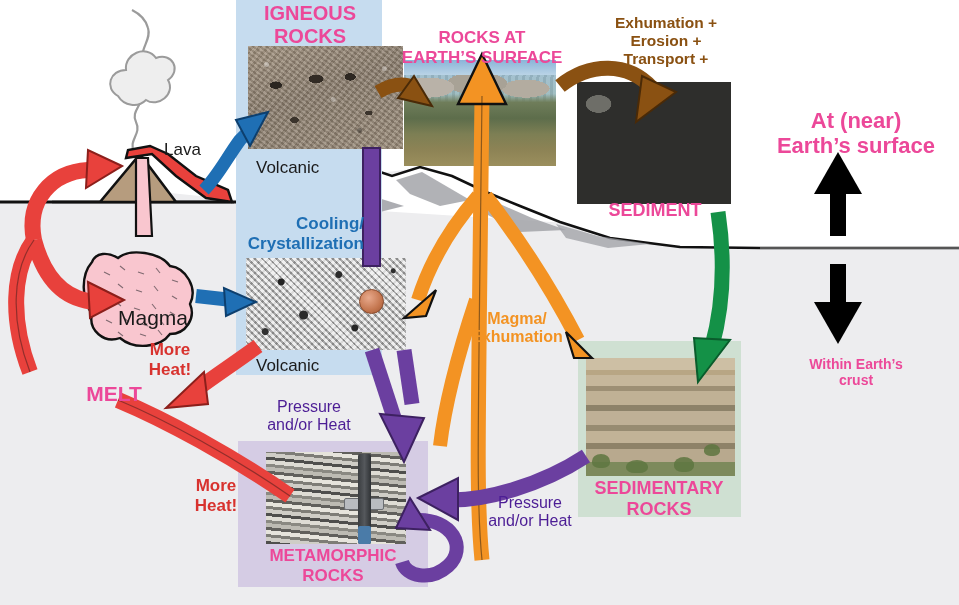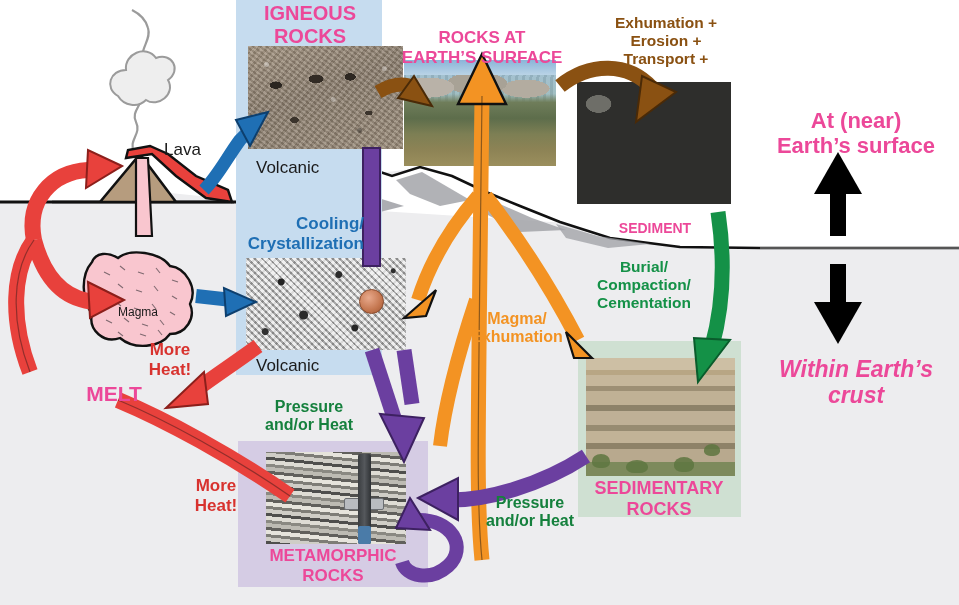--- a/index.html
+++ b/index.html
@@ -94,21 +94,21 @@
   
   svg.layer{position:absolute;left:0;top:0;width:959px;height:605px;overflow:visible;}
 
   
   .t{position:absolute;line-height:1.15;}
   .hdr{font-weight:bold;color:#ec4899;text-align:center;}
   .blue{color:#1f6fb4;font-weight:bold;}
   .brown{color:#8a5112;font-weight:bold;}
   .green{color:#149147;font-weight:bold;}
   .orange{color:#f39323;font-weight:bold;}
-  .purple{color:#15803d;font-weight:bold;}
+  .purple{color:#4c1d95;font-weight:normal;}
   .red{color:#d8322e;font-weight:bold;}
   .plain{color:#1a1a1a;font-weight:normal;}
 </style>
 </head>
 <body>
 
 <div id="stage">
 
   <svg class="layer">
 
@@ -252,53 +252,48 @@
     <div>ROCKS</div>
   </div>
   <div class="t plain" style="left:256px;top:158px;font-size:17px;">Volcanic</div>
   <div class="t plain" style="left:256px;top:356px;font-size:17px;">Volcanic</div>
 
   <div class="t hdr" style="left:392px;top:28px;width:180px;font-size:17px;">
     <div>ROCKS AT</div>
     <div>EARTH’S SURFACE</div>
   </div>
 
-  <div class="t hdr" style="left:577px;top:220px;width:156px;font-size:14px;">SEDIMENT</div>
+  <div class="t hdr" style="left:577px;top:200px;width:156px;font-size:18px;">SEDIMENT</div>
 
   <div class="t hdr" style="left:576px;top:478px;width:166px;font-size:18px;">
     <div>SEDIMENTARY</div>
     <div>ROCKS</div>
   </div>
 
   <div class="t hdr" style="left:232px;top:546px;width:202px;font-size:17px;">
     <div>METAMORPHIC</div>
     <div>ROCKS</div>
   </div>
 
   <div class="t hdr" style="left:69px;top:382px;width:90px;font-size:21px;">MELT</div>
 
-  <div class="t plain" style="left:118px;top:306px;font-size:12px;">Magma</div>
+  <div class="t plain" style="left:118px;top:306px;font-size:21px;">Magma</div>
   <div class="t plain" style="left:164px;top:140px;font-size:17px;">Lava</div>
 
   <div class="t blue" style="left:184px;top:214px;width:180px;font-size:17px;text-align:right;">
     <div>Cooling/</div>
     <div>Crystallization</div>
   </div>
 
   <div class="t brown" style="left:586px;top:14px;width:160px;font-size:15.5px;text-align:center;">
     <div>Exhumation +</div>
     <div>Erosion +</div>
     <div>Transport +</div>
   </div>
 
-  <div class="t green" style="left:576px;top:258px;width:136px;font-size:15.5px;text-align:center;">
-    <div>Burial/</div>
-    <div>Compaction/</div>
-    <div>Cementation</div>
-  </div>
 
   <div class="t orange" style="left:462px;top:310px;width:110px;font-size:16px;text-align:center;">
     <div>Magma/</div>
     <div>Exhumation</div>
   </div>
 
   <div class="t purple" style="left:244px;top:398px;width:130px;font-size:16px;text-align:center;">
     <div>Pressure</div>
     <div>and/or Heat</div>
   </div>
@@ -315,18 +310,18 @@
 
   <div class="t red" style="left:176px;top:476px;width:80px;font-size:17px;text-align:center;">
     <div>More</div>
     <div>Heat!</div>
   </div>
 
   <div class="t hdr" style="left:756px;top:108px;width:200px;font-size:22px;">
     <div>At (near)</div>
     <div>Earth’s surface</div>
   </div>
-  <div class="t hdr" style="left:756px;top:356px;width:200px;font-size:23px;font-style:italic;">
+  <div class="t hdr" style="left:756px;top:356px;width:200px;font-size:14px;">
     <div>Within Earth’s</div>
     <div>crust</div>
   </div>
 
 </div>
 
 </body></html>

